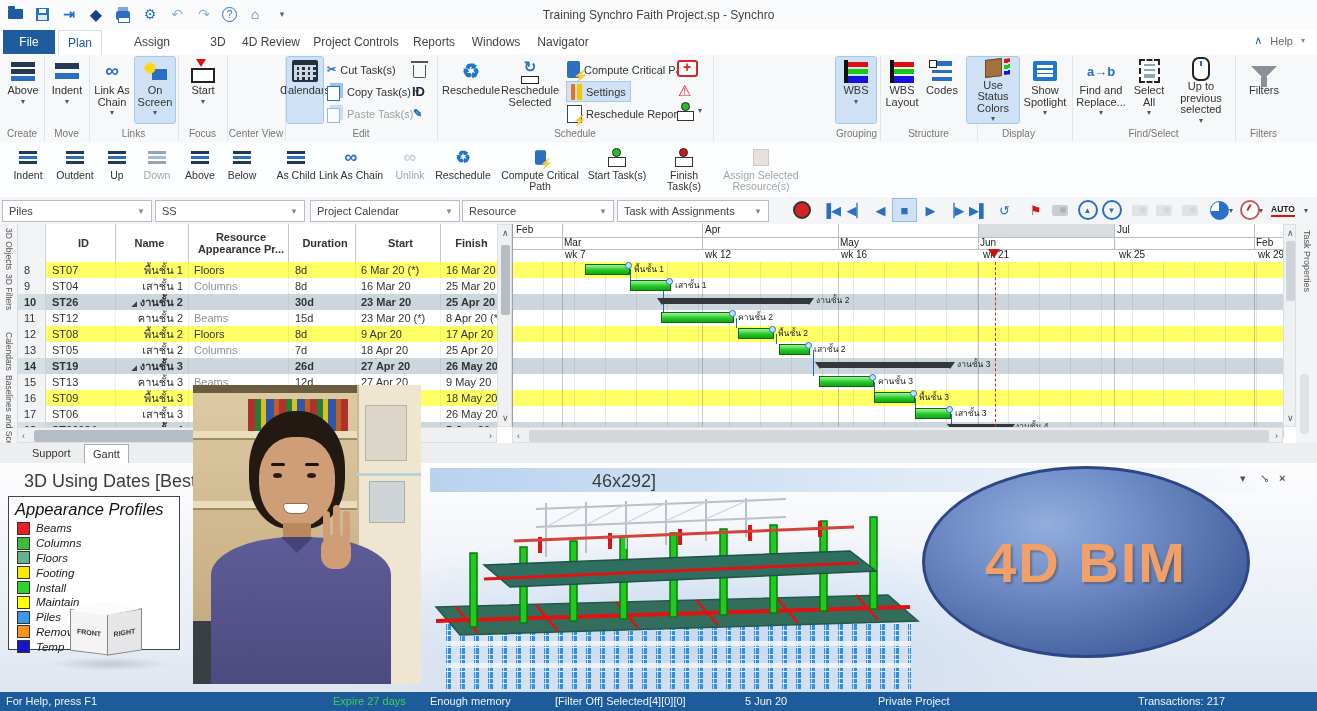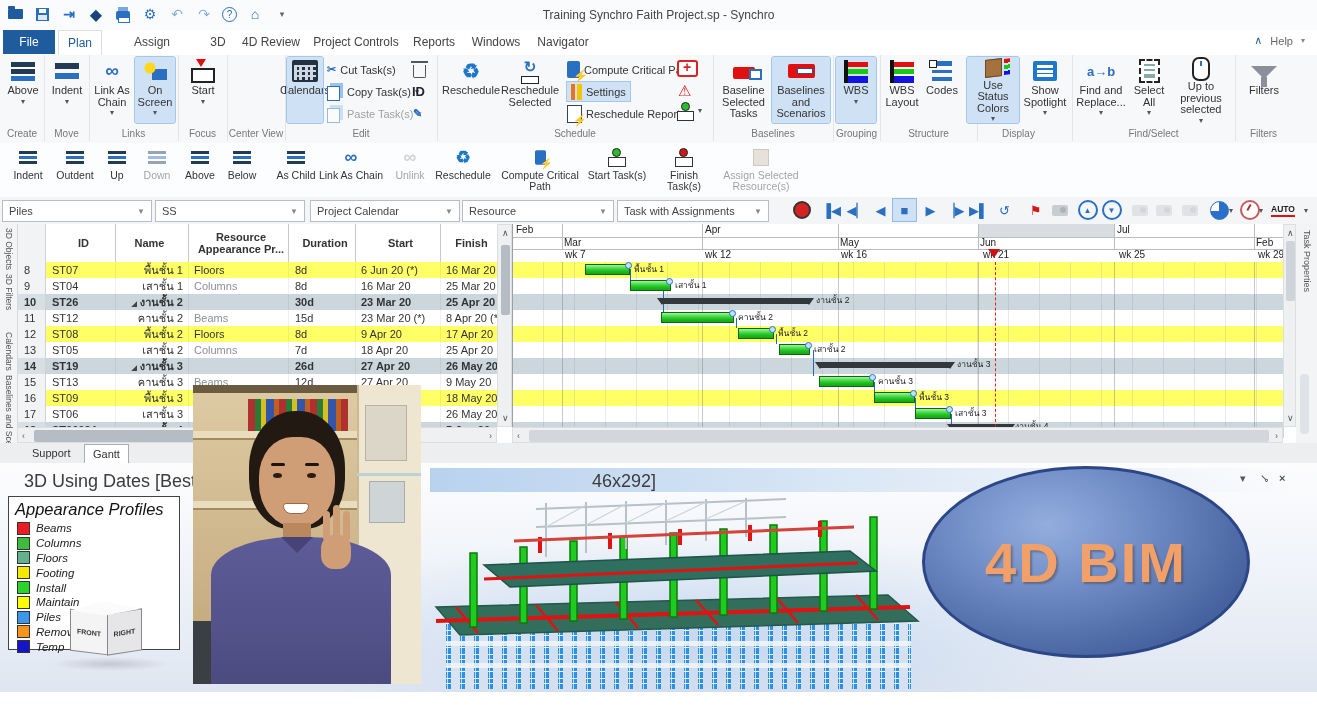--- a/index.html
+++ b/index.html
@@ -361,35 +361,20 @@
       <div class="sbtn" style="left:241px;top:26px;">
           <span style="color:#d22;font-size:15px;">⚠</span>
         </div>
       <div class="sbtn" style="left:240px;top:46px;">
           <span class="pstat"></span>
           <span class="dd">▾</span>
         </div>
       <div class="rgname">Schedule</div>
     </div>
 
-    <div class="rg" style="left:713px;width:120px;">
-      <div class="rbtn" style="left:3px;width:55px;">
-        <div class="ric">
-            <span class="bsel"></span>
-          </div>
-        <div class="rlab">Baseline Selected Tasks</div>
-      </div>
-      <div class="rbtn hl" style="left:59px;width:58px;">
-        <div class="ric">
-            <span class="bscen"></span>
-          </div>
-        <div class="rlab">Baselines and Scenarios</div>
-      </div>
-      <div class="rgname">Baselines</div>
-    </div>
 
     <div class="rg" style="left:833px;width:47px;">
       <div class="rbtn hl" style="left:3px;width:40px;">
         <div class="ric">
             <span class="wbsic"></span>
           </div>
         <div class="rlab">WBS</div>
           <span class="dd">▾</span>
       </div>
       <div class="rgname">Grouping</div>
@@ -639,21 +624,21 @@
       <div class="th c5">Start</div>
       <div class="th c6">Finish</div>
     </div>
     <div class="rows">
       <div class="tr r-y">
           <div class="c0">8</div>
           <div class="c1">ST07</div>
           <div class="c2">พื้นชั้น 1</div>
           <div class="c3">Floors</div>
           <div class="c4">8d</div>
-          <div class="c5">6 Jun 20 (*)</div>
+          <div class="c5">6 Mar 20 (*)</div>
           <div class="c6">16 Mar 20 ..</div>
         </div>
       <div class="tr">
           <div class="c0">9</div>
           <div class="c1">ST04</div>
           <div class="c2">เสาชั้น 1</div>
           <div class="c3 gray">Columns</div>
           <div class="c4">8d</div>
           <div class="c5">16 Mar 20</div>
           <div class="c6">25 Mar 20</div>
@@ -995,14 +980,23 @@
     <div class="wc" style="left:90px;top:118px;width:24px;height:9px;background:#fff;border:1px solid #9a6a48;border-radius:3px 3px 8px 8px;"></div>
     <div class="wc" style="left:90px;top:138px;width:28px;height:18px;background:#b9885f;"></div>
     <div class="wc" style="left:18px;top:152px;width:180px;height:147px;background:linear-gradient(#5d5c98,#4c4b80);border-radius:46% 46% 0 0 / 26% 26% 0 0;"></div>
     <div class="wc" style="left:88px;top:152px;width:32px;height:16px;background:#454378;clip-path:polygon(0 0,100% 0,50% 100%);"></div>
     <div class="wc" style="left:128px;top:150px;width:30px;height:34px;background:#cf9e76;border-radius:40%;"></div>
     <div class="wc" style="left:130px;top:126px;width:7px;height:30px;background:#cf9e76;border-radius:4px;"></div>
     <div class="wc" style="left:140px;top:120px;width:7px;height:36px;background:#cf9e76;border-radius:4px;"></div>
     <div class="wc" style="left:150px;top:126px;width:7px;height:30px;background:#cf9e76;border-radius:4px;"></div>
   </div>
 
+  <div class="a status">
+    <span class="st" style="left:6px;">For Help, press F1</span>
+    <span class="st" style="left:333px;color:#3fd14f;">Expire 27 days</span>
+    <span class="st" style="left:430px;">Enough memory</span>
+    <span class="st" style="left:555px;">[Filter Off]  Selected[4][0][0]</span>
+    <span class="st" style="left:745px;">5 Jun 20</span>
+    <span class="st" style="left:878px;">Private Project</span>
+    <span class="st" style="left:1138px;">Transactions: 217</span>
+  </div>
 
 </div>
 
 </body></html>

